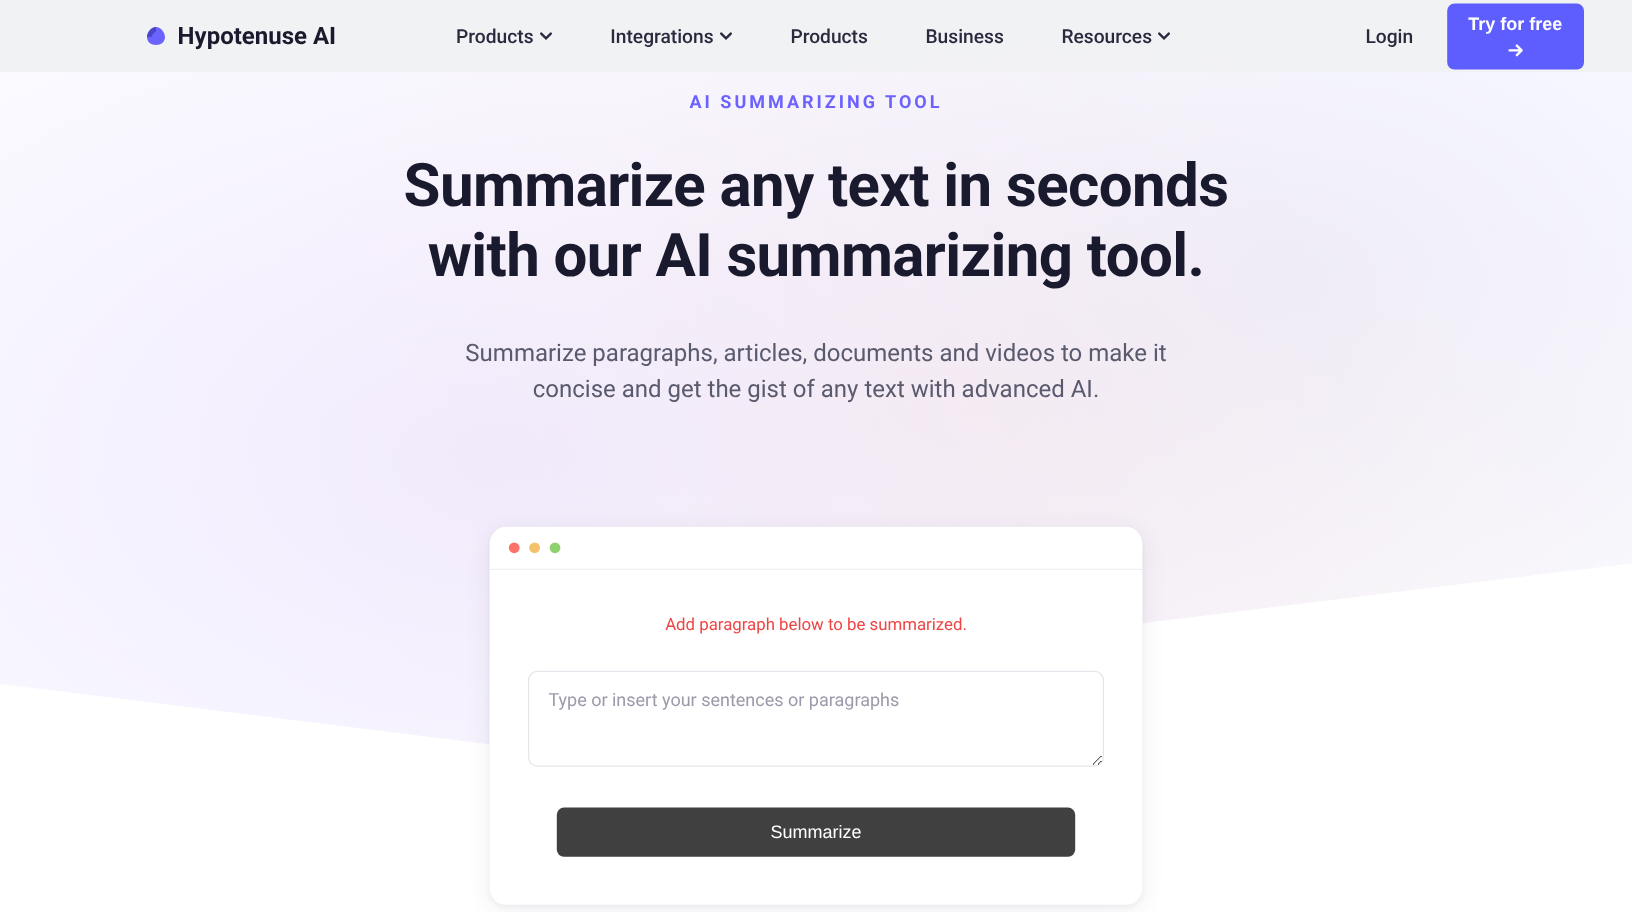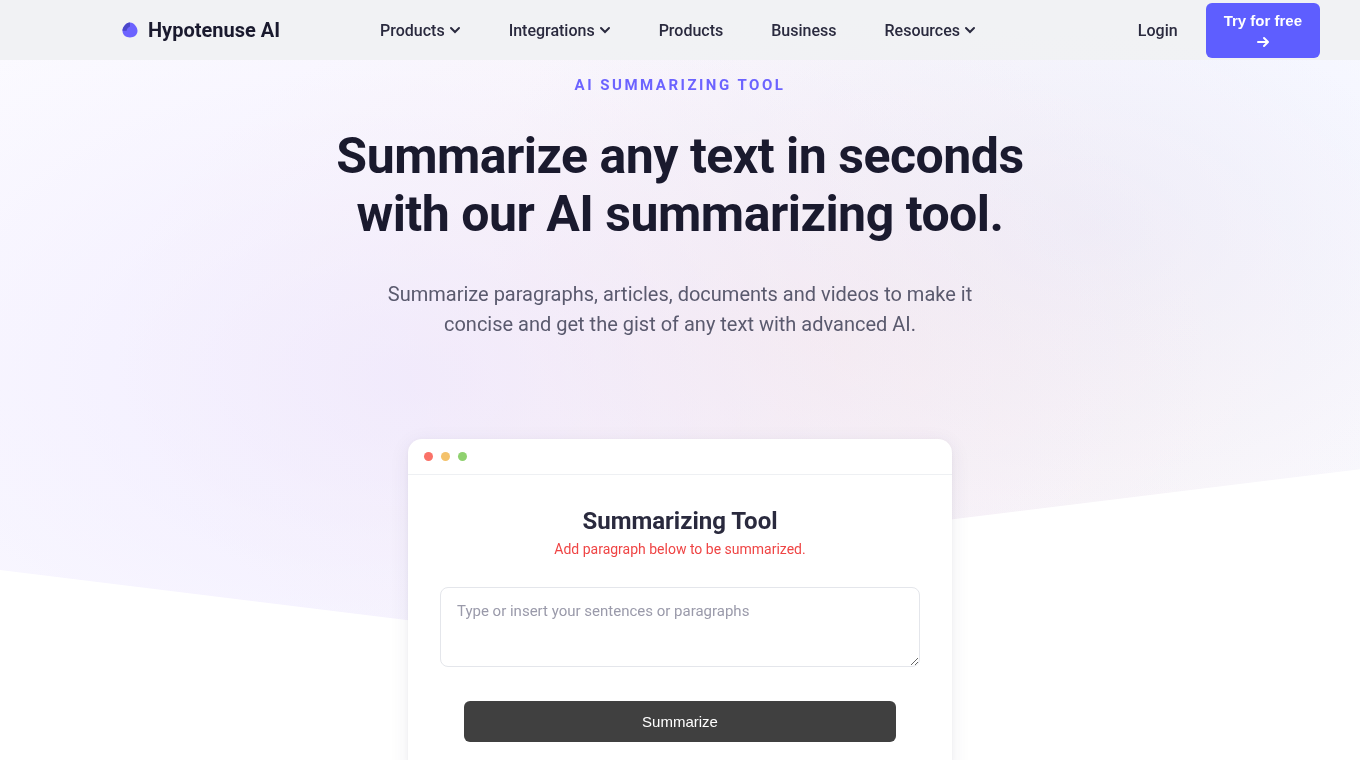--- a/index.html
+++ b/index.html
@@ -297,18 +297,17 @@
   </p>
 </section>
 
 <div class="tool-card">
   <div class="window-bar">
     <span class="window-dot dot-red"></span>
     <span class="window-dot dot-yellow"></span>
     <span class="window-dot dot-green"></span>
   </div>
   <div class="tool-body">
-    <div class="tool-title">Summarizing Tool</div>
     <div class="tool-sub">Add paragraph below to be summarized.</div>
     <textarea class="tool-textarea" placeholder="Type or insert your sentences or paragraphs" style=""></textarea>
     <button class="summarize-btn">Summarize</button>
   </div>
 </div>
 
 </body></html>

